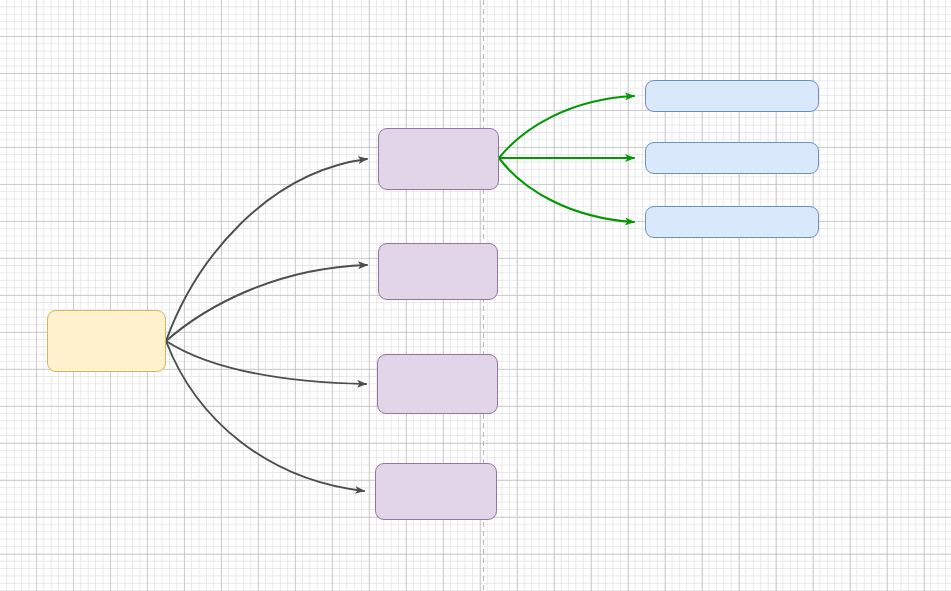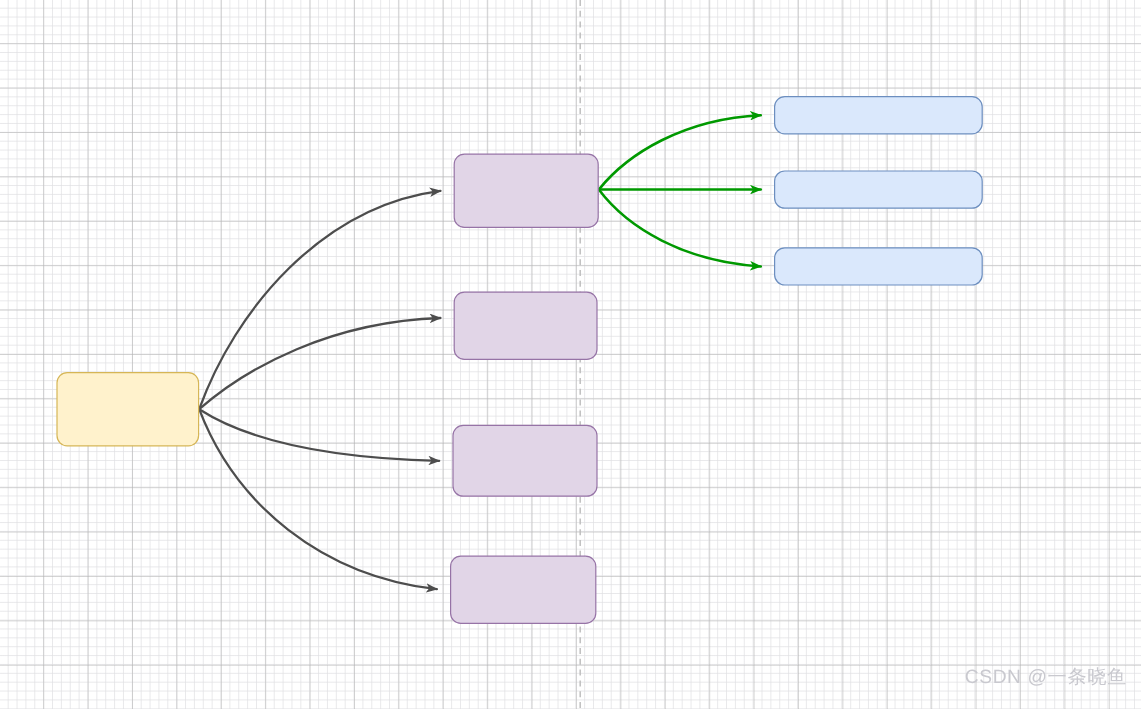--- a/index.html
+++ b/index.html
@@ -92,15 +92,14 @@
   <div class="node" style="left:645px;top:80px;width:174px;height:32px;background:#dae8fc;border-color:#6c8ebf;">
     <span></span>
   </div>
   <div class="node" style="left:645px;top:142px;width:174px;height:32px;background:#dae8fc;border-color:#6c8ebf;">
     <span></span>
   </div>
   <div class="node" style="left:645px;top:206px;width:174px;height:32px;background:#dae8fc;border-color:#6c8ebf;">
     <span></span>
   </div>
 
-  <div class="watermark">CSDN @一条晓鱼</div>
 
 </div>
 
 </body></html>

